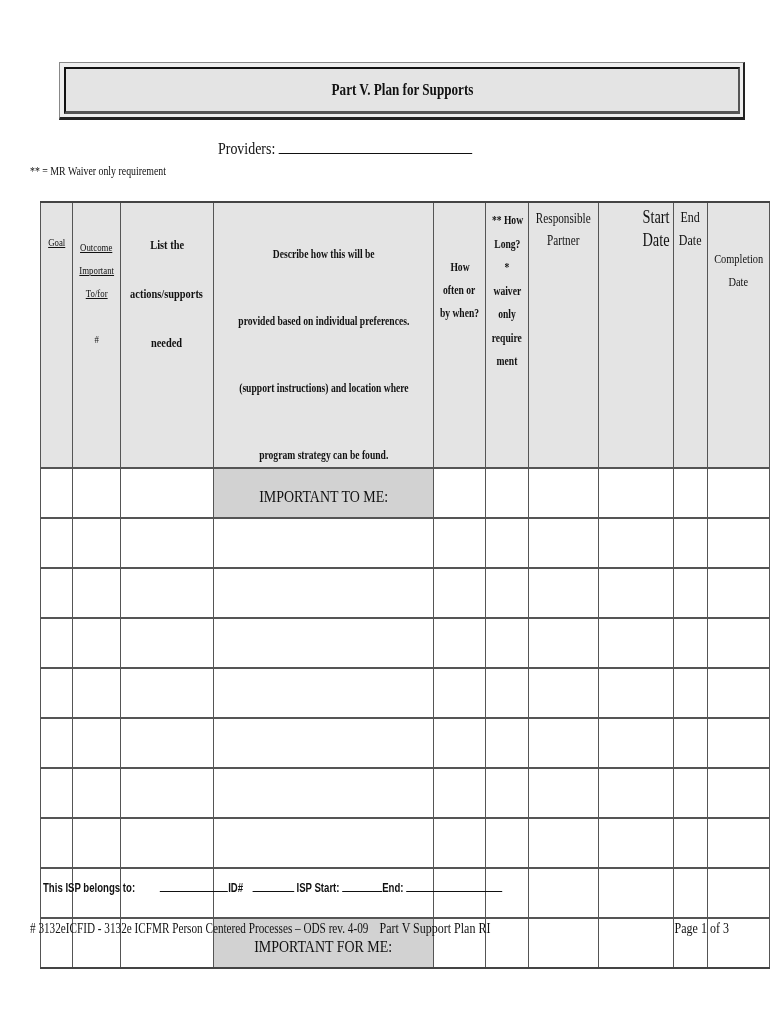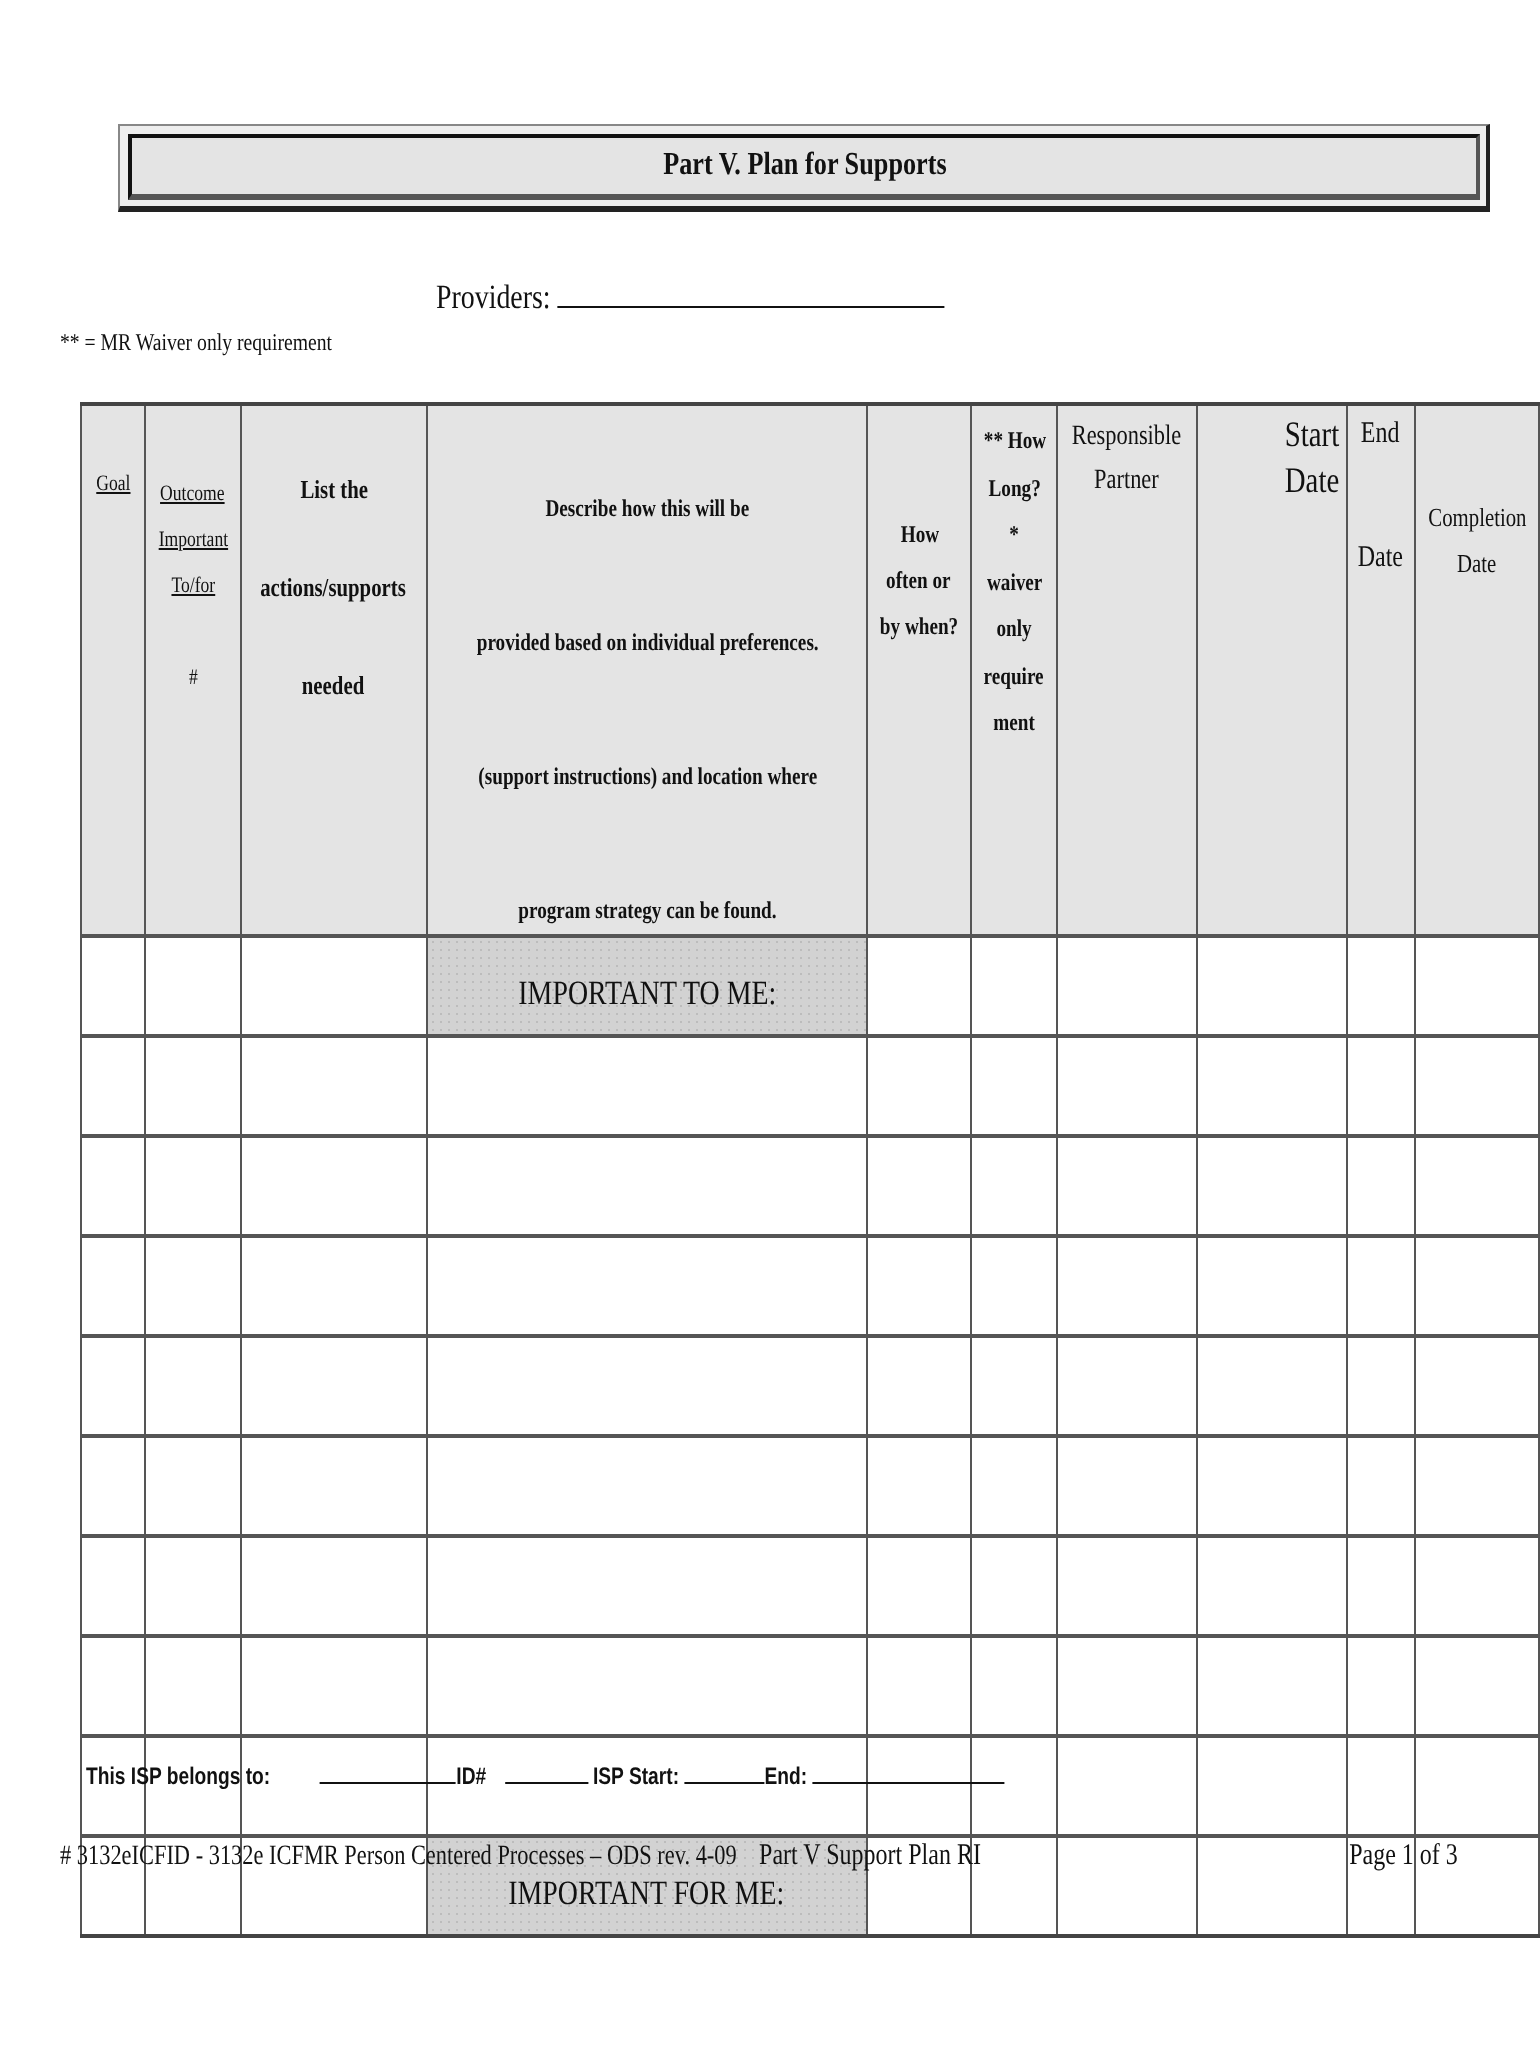--- a/index.html
+++ b/index.html
@@ -1,20 +1,20 @@
 <!DOCTYPE html>
 <html><head>
 <meta charset="utf-8">
 <style>
   html, body { margin: 0; padding: 0; background: #ffffff; }
   body { width: 770px; height: 1024px; position: relative; overflow: hidden;
          font-family: "Liberation Serif", "DejaVu Serif", serif; color: #111; }
 
   
-  .title-outer { position: absolute; left: 59px; top: 62px; width: 686px; height: 44px;
+  .title-outer { position: absolute; left: 59px; top: 62px; width: 686px; height: 58px;
                  border: 1px solid #888; border-bottom: 3px solid #222; border-right: 2px solid #222;
                  background: #eeeeee; box-sizing: border-box; }
   .title-inner { position: absolute; left: 4px; top: 4px; right: 3px; bottom: 3px;
                  border: 2px solid #111; border-bottom: 3px solid #555; border-right: 2px solid #555;
                  background: #e4e4e4; display: flex; align-items: center; justify-content: center; }
   .title-text { font-size: 16px; font-weight: bold; transform: scaleX(0.82); letter-spacing: 0; }
 
   .providers { position: absolute; left: 218px; top: 137px; font-size: 17px; transform-origin: left;
                transform: scaleX(0.82); white-space: nowrap; }
   .providers .blank { display: inline-block; width: 236px; border-bottom: 1.5px solid #111; height: 16px; vertical-align: baseline; margin-left: 4px; }
@@ -131,21 +131,21 @@
           <span class="sq">Partner</span>
         </div>
       </th>
       <th>
         <div class="hdr" style="padding-top:3px;font-size:18px;line-height:23px;margin-left:40px;">
           <span class="sq">Start</span>
           <span class="sq">Date</span>
         </div>
       </th>
       <th>
-        <div class="hdr" style="padding-top:3px;font-size:15px;line-height:23px;gap:39px;">
+        <div class="hdr" style="padding-top:3px;font-size:15px;line-height:23px;">
           <span class="sq">End</span>
           <span class="sq">Date</span>
         </div>
       </th>
       <th>
         <div class="hdr" style="padding-top:44px;font-size:13px;line-height:23px;">
           <span class="sq">Completion</span>
           <span class="sq">Date</span>
         </div>
       </th>

